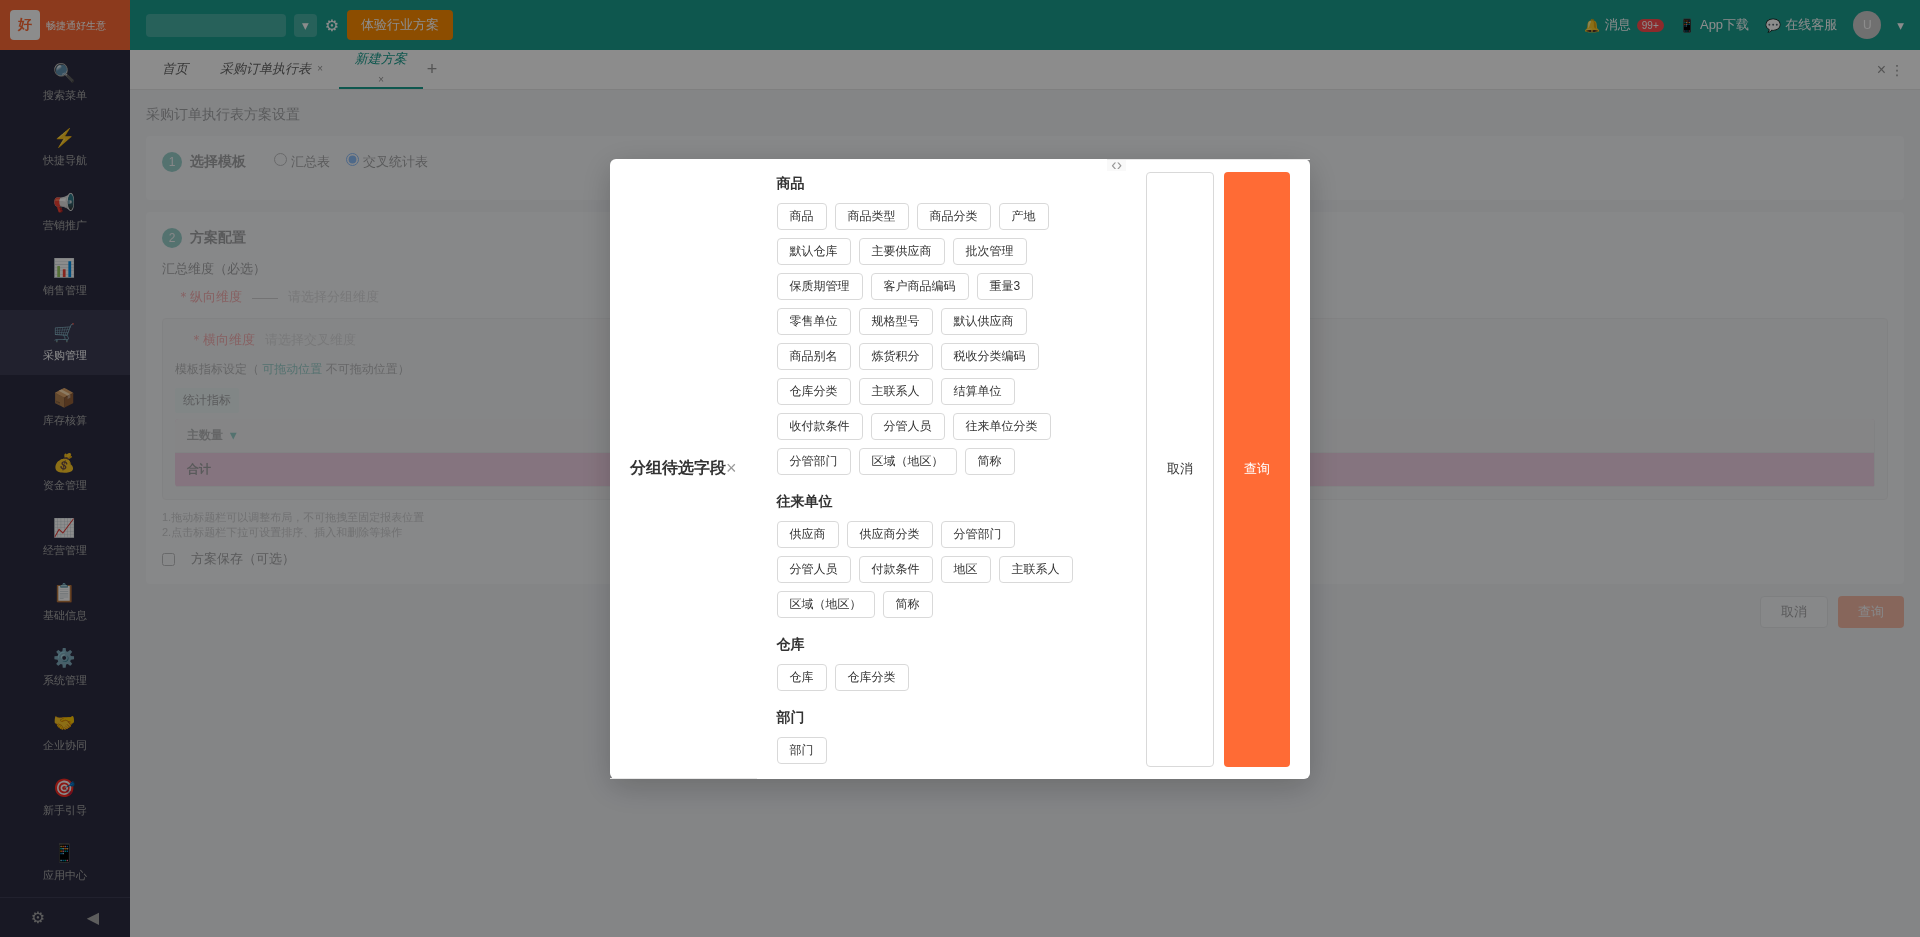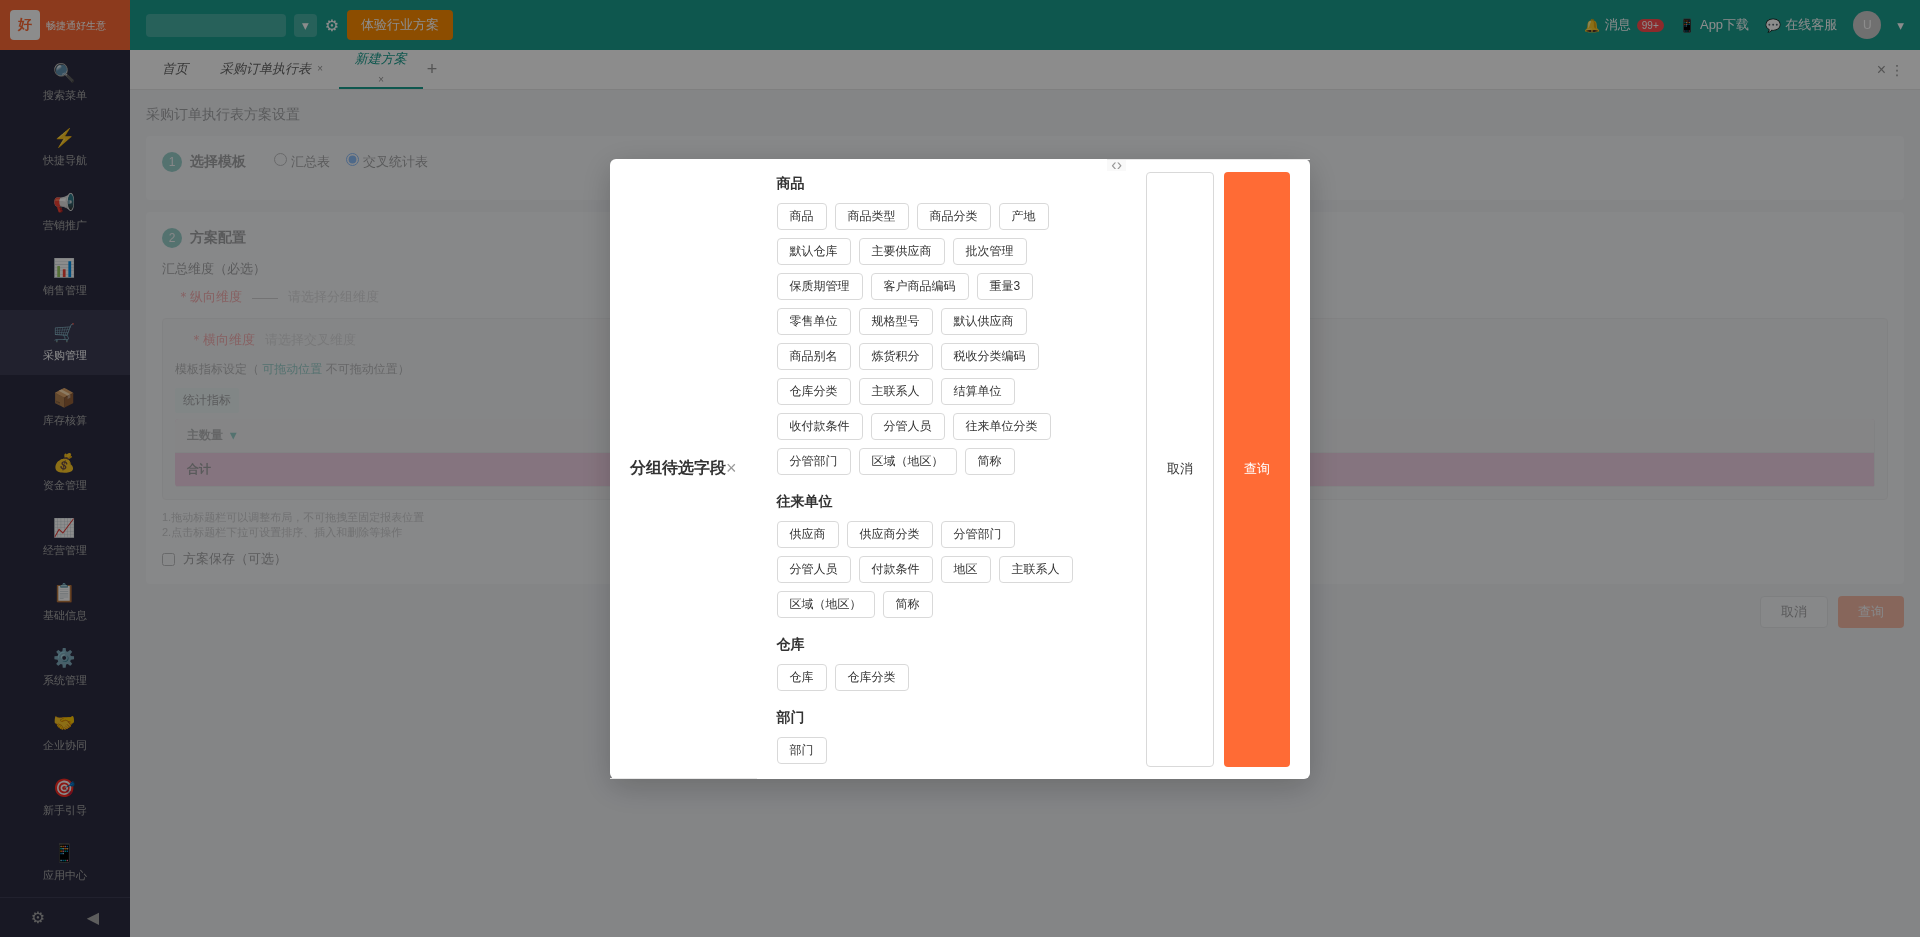--- a/index.html
+++ b/index.html
@@ -283,21 +283,21 @@
                 </div>
               </div>
             </div>
           </div>
 
           <div style="font-size:11px;color:#999;margin-bottom:10px;">
             <div>1.拖动标题栏可以调整布局，不可拖拽至固定报表位置</div>
             <div>2.点击标题栏下拉可设置排序、插入和删除等操作</div>
           </div>
 
-          <div style="display:flex;align-items:center;gap:8px;">
+          <div style="display:flex;align-items:center;gap:16px;">
             <input type="checkbox" style="">
             <span>方案保存（可选）</span>
           </div>
         </div>
 
         <div style="display:flex;justify-content:flex-end;gap:10px;margin-top:12px;">
           <button class="btn-cancel">取消</button>
           <button class="btn-confirm">查询</button>
         </div>
       </div>

